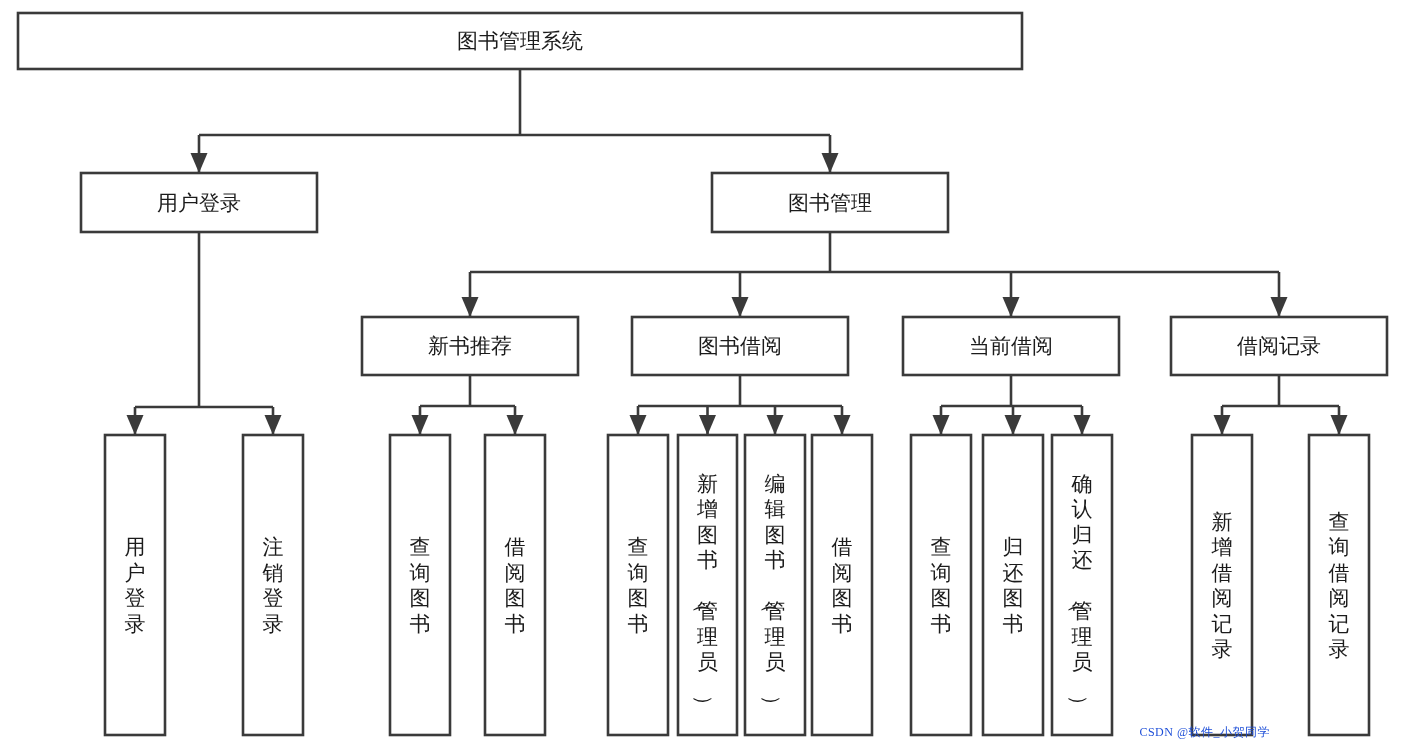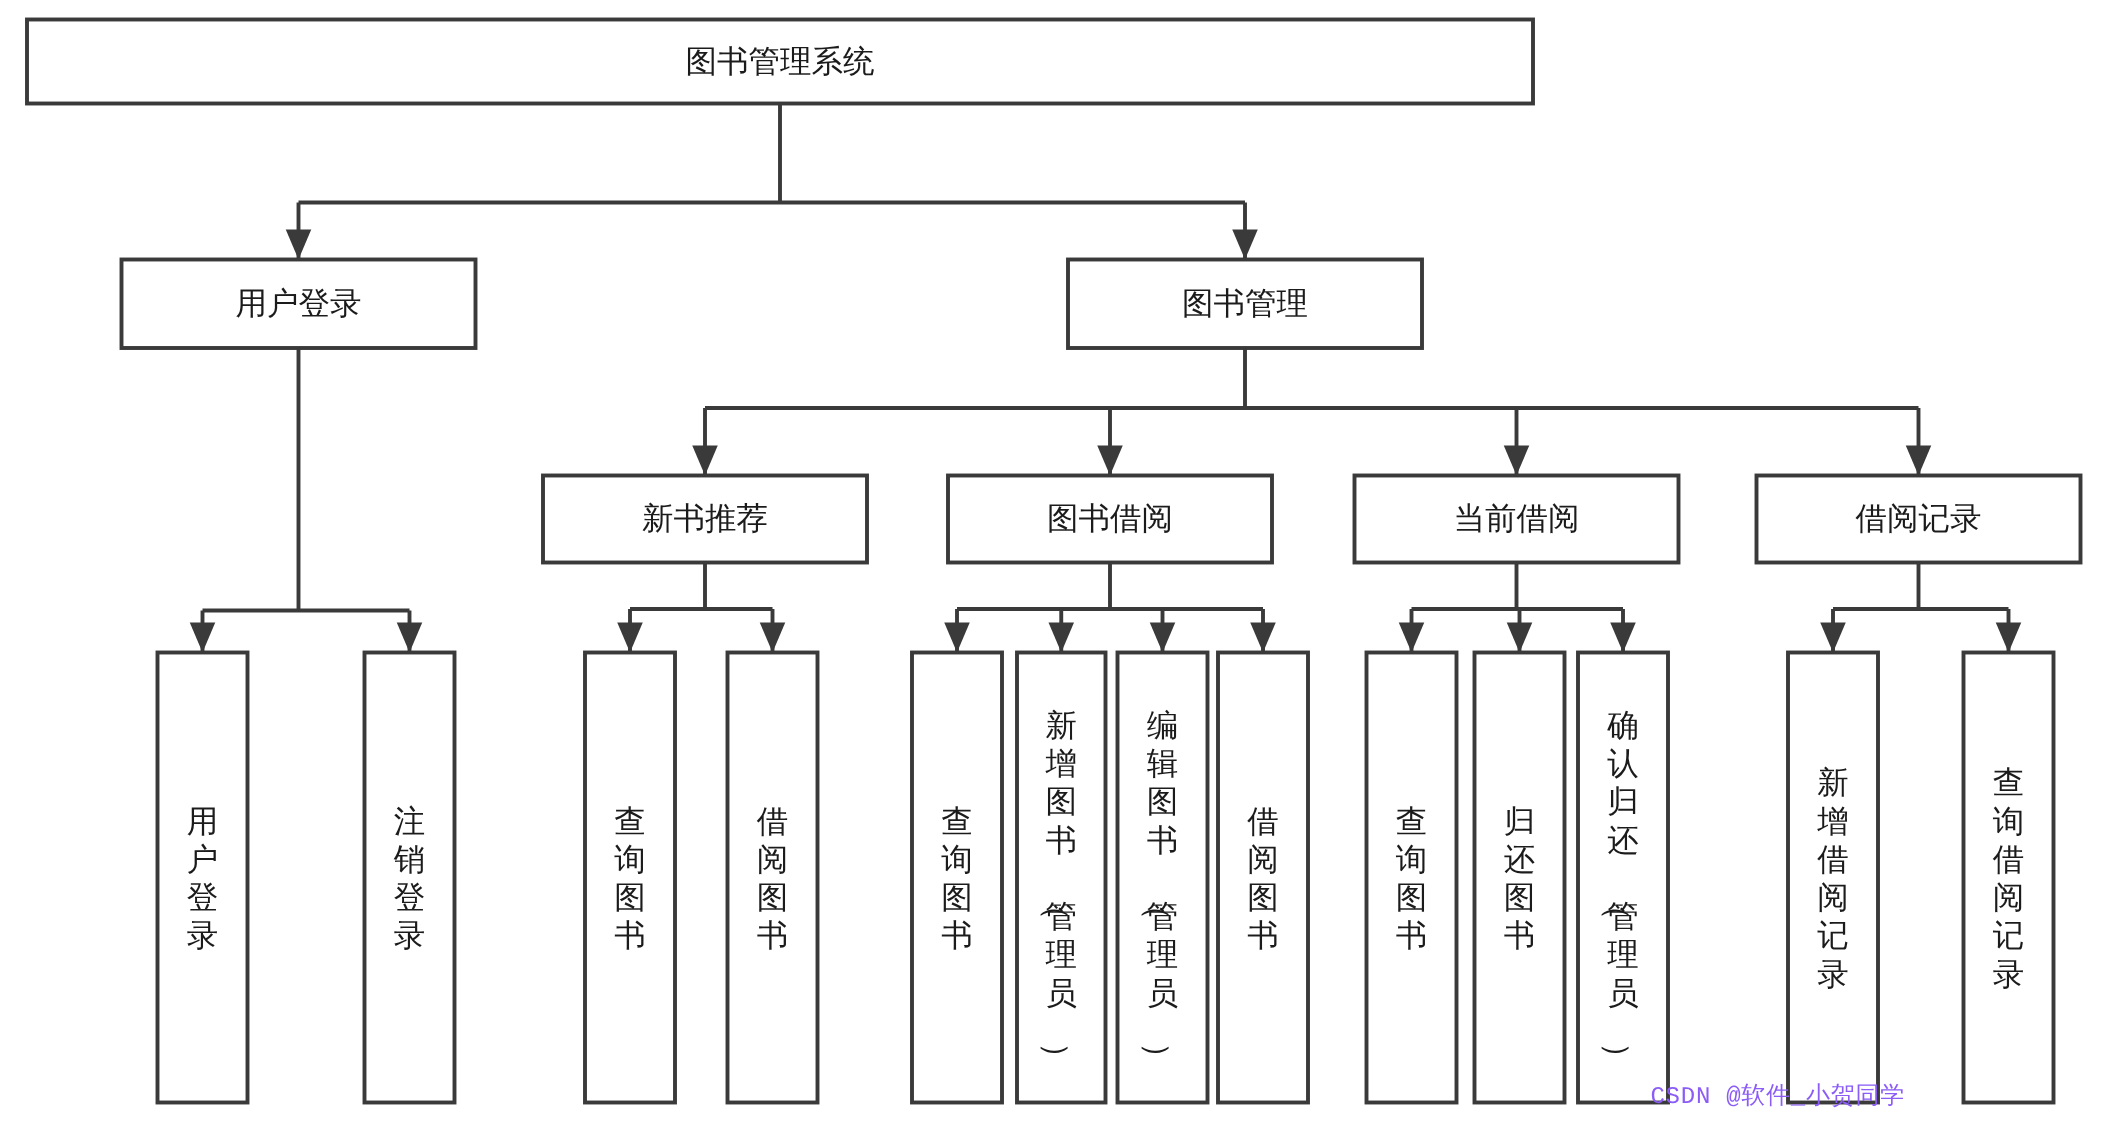--- a/index.html
+++ b/index.html
@@ -53,23 +53,23 @@
     stroke-linecap: butt;
   }
   .arrow-head {
     fill: #3a3a3a;
     stroke: none;
   }
   .watermark {
     position: absolute;
     right: 8px;
     bottom: 6px;
-    font-family: Liberation Mono, monospace;
-    font-size: 16px;
-    color: #8b5cf6;
+    font-family: Liberation Serif, serif;
+    font-size: 12px;
+    color: #1d4ed8;
     letter-spacing: 0.5px;
     white-space: nowrap;
     user-select: none;
   }
 </style>
 </head>
 <body>
 
 <div id="diagram-root">
   <svg id="flow-svg" viewBox="0 0 1405 747">

